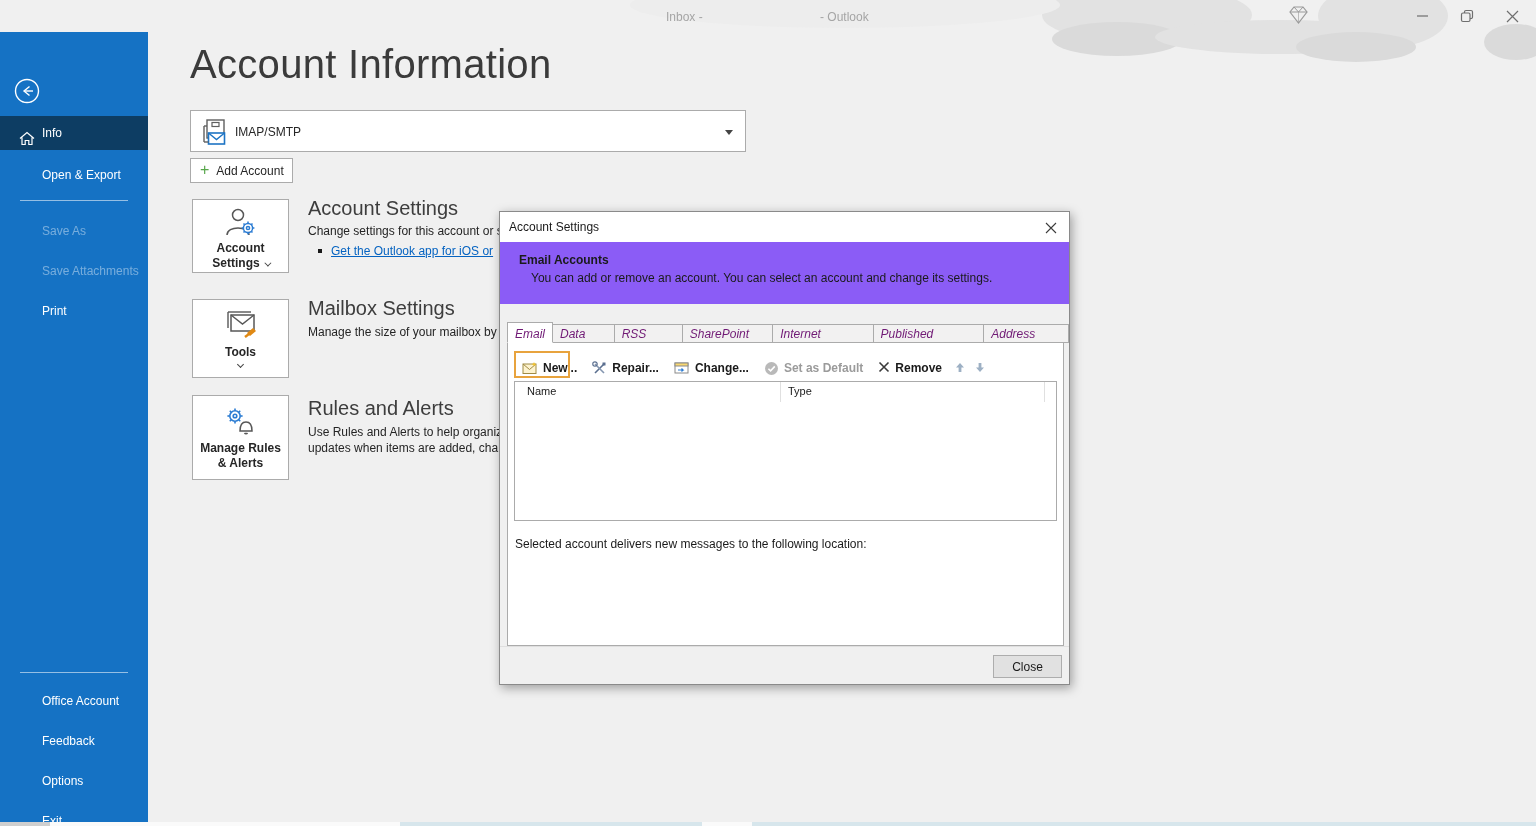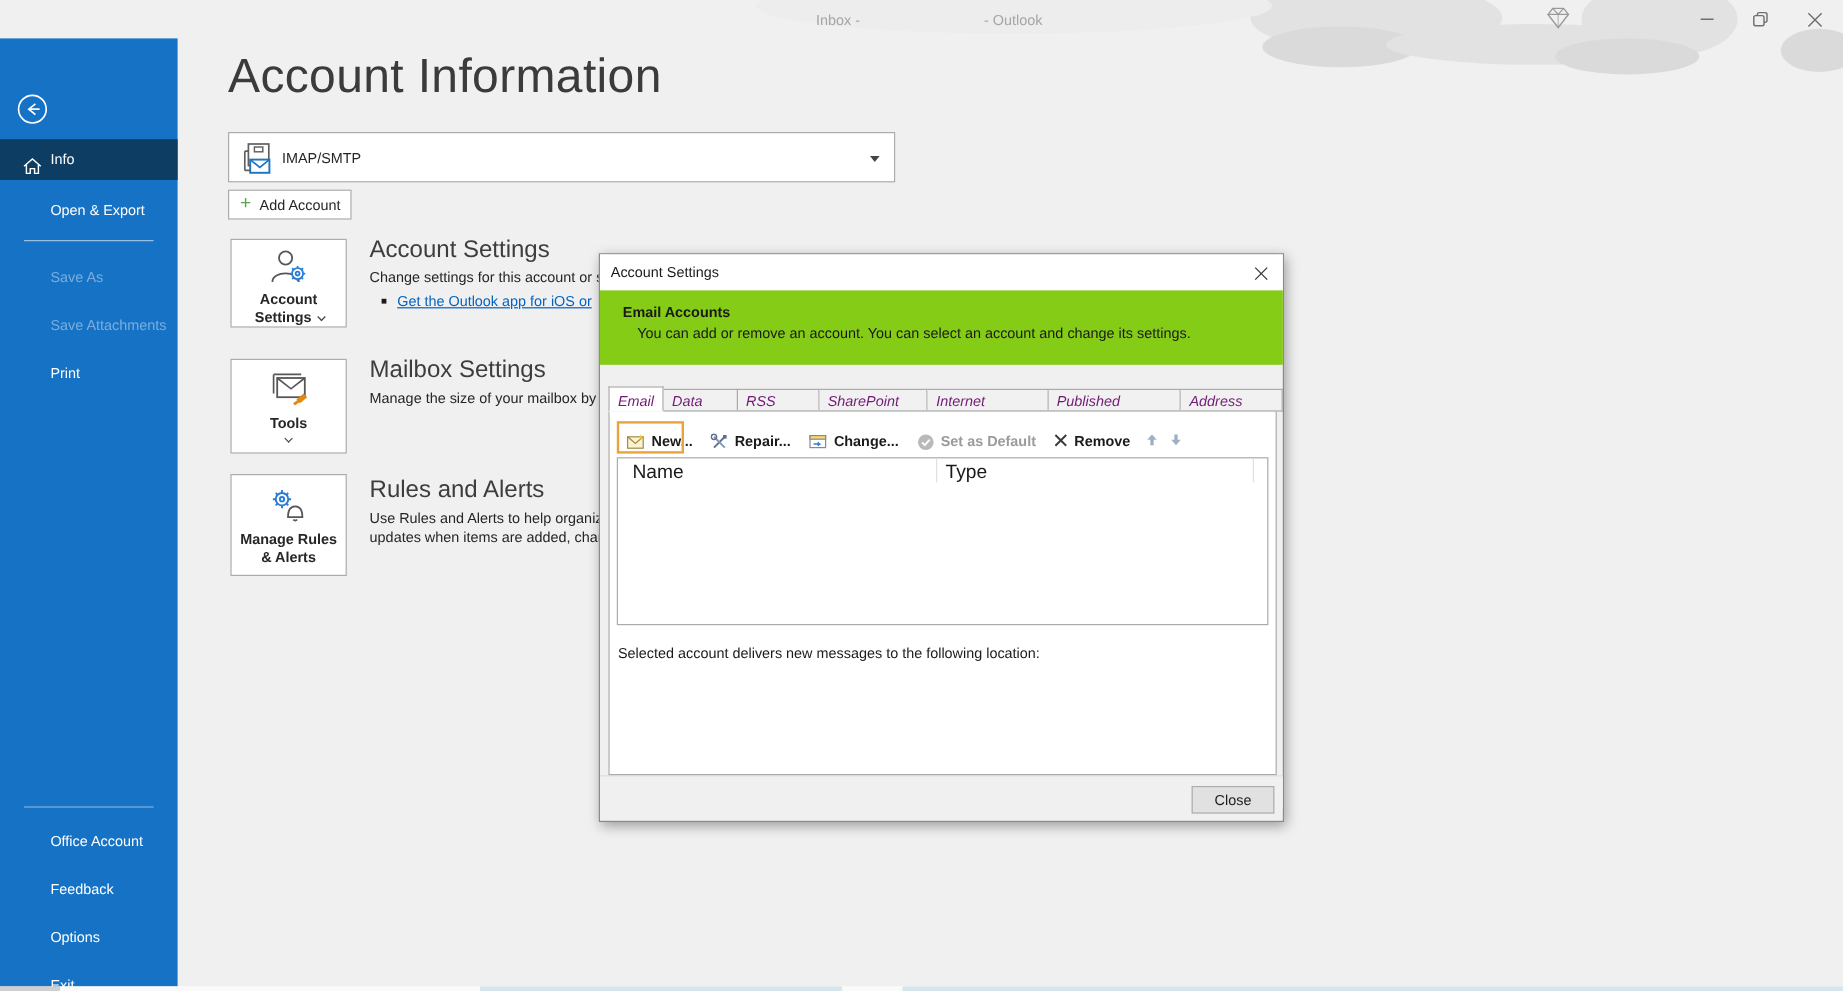--- a/index.html
+++ b/index.html
@@ -41,38 +41,38 @@
   .sec-text { position:absolute; left:308px; font-size:12px; color:#252525; white-space:nowrap; }
   .sec-link-row { position:absolute; left:318px; font-size:12px; white-space:nowrap; }
   .bullet-sq { display:inline-block; width:4px; height:4px; background:#1a1a1a; vertical-align:2px; margin-right:9px; }
   .sec-link { color:#0563c1; text-decoration:underline; }
 
   
   .dialog { position:absolute; left:499px; top:211px; width:571px; height:474px; background:#f0f0f0; border:1px solid #8a8a8a; box-shadow:2px 3px 10px rgba(0,0,0,0.35); z-index:10; }
   .dlg-titlebar { position:absolute; left:0; top:0; width:100%; height:30px; background:#fff; }
   .dlg-title { position:absolute; left:9px; top:8px; font-size:12px; color:#1a1a1a; }
   .dlg-close { position:absolute; right:9px; top:7px; width:18px; height:18px; display:flex; align-items:center; justify-content:center; }
-  .dlg-header { position:absolute; left:0; top:30px; width:100%; height:62px; background:#84cc16; }
+  .dlg-header { position:absolute; left:0; top:30px; width:100%; height:62px; background:#8b5cf6; }
   .dlg-header .h-title { position:absolute; left:19px; top:11px; font-size:12px; font-weight:bold; color:#1a1a1a; }
   .dlg-header .h-desc { position:absolute; left:31px; top:29px; font-size:12px; color:#1a1a1a; }
 
   .tab-row { position:absolute; left:7px; top:110px; display:flex; align-items:flex-end; height:21px; }
   .tab { font-size:12px; color:#701a75; background:#f2f1f1; border:1px solid #ababab; border-left:none; padding:2px 7px 3px; height:19px;font-style:italic; }
   .tab:first-child { border-left:1px solid #ababab; }
   .tab.active { background:#fff; height:21px; padding-top:4px; border-left:1px solid #ababab; border-bottom:1px solid #fff; position:relative; z-index:3; }
 
   .tab-panel { position:absolute; left:7px; top:130px; width:557px; height:304px; background:#fff; border:1px solid #ababab; z-index:2; }
   .dlg-toolbar { position:absolute; left:14px; top:15px; height:20px; display:flex; align-items:center; gap:15px; font-size:12px; color:#1a1a1a; }
   .tool-btn { display:flex; gap:5px; white-space:nowrap;font-weight:bold; }
   .tool-btn.disabled { color:#9b9b9b; }
   .new-highlight { position:absolute; left:6px; top:8px; width:56px; height:27px; border:2px solid #e8a33d; z-index:4; }
   .arrow-glyph { font-size:11px; color:#93a5b9; }
 
   .acct-list { position:absolute; left:6px; top:38px; width:543px; height:140px; border:1px solid #ababab; background:#fff; }
-  .col-head { position:absolute; top:3px; font-size:16px; color:#1a1a1a; }
+  .col-head { position:absolute; top:3px; font-size:11px; color:#1a1a1a; }
   .col-sep { position:absolute; top:0; width:0; height:20px; border-left:1px solid #e0e0e0; }
 
   .deliver-note { position:absolute; left:7px; top:194px; font-size:12px; color:#1a1a1a; }
 
   .dlg-footer { position:absolute; left:0; top:434px; width:100%; height:28px; background:#f0f0f0; border-top:1px solid #dfdfdf; }
   .close-btn { position:absolute; right:7px; top:8px; width:69px; height:23px; background:#e1e1e1; border:1px solid #adadad; font-size:12px; color:#1a1a1a; display:flex; align-items:center; justify-content:center; }
 
   
   .taskbar-strip { position:absolute; left:0; top:822px; width:1536px; height:4px; background:#fafafa; }
   .taskbar-strip .seg { position:absolute; top:0; height:4px; }
@@ -85,21 +85,21 @@
   <div class="titlebar">
     <div class="cloud" style="left:1042px; top:-14px; width:210px; height:58px;"></div>
     <div class="cloud dk" style="left:1052px; top:22px; width:130px; height:34px;"></div>
     <div class="cloud" style="left:1155px; top:20px; width:250px; height:34px;"></div>
     <div class="cloud" style="left:1318px; top:-16px; width:130px; height:64px;"></div>
 
     <div class="cloud dk" style="left:1296px; top:32px; width:120px; height:30px;"></div>
     <div class="cloud dk" style="left:1484px; top:24px; width:64px; height:36px;"></div>
     <div class="cloud" style="left:630px; top:-18px; width:430px; height:46px; background:#ededed;"></div>
 
-    <span class="tb-text" style="left:680px;text-align:right;">Inbox -</span>
+    <span class="tb-text" style="left:666px;text-align:right;">Inbox -</span>
     <span class="tb-text" style="left:820px;">- Outlook</span>
 
     <span class="diamond-wrap">
       <svg width="21" height="20" viewBox="0 0 21 20">
         <polygon points="6,2 15,2 19,7 10.5,18 2,7" fill="none" stroke="#9a9a9a" stroke-width="1.2"></polygon>
         <polyline points="2,7 19,7" fill="none" stroke="#9a9a9a" stroke-width="1"></polyline>
         <polyline points="6,2 10.5,7 15,2" fill="none" stroke="#9a9a9a" stroke-width="1"></polyline>
         <polyline points="10.5,7 10.5,18" fill="none" stroke="#9a9a9a" stroke-width="1" opacity="0.6"></polyline>
       </svg>
     </span>

